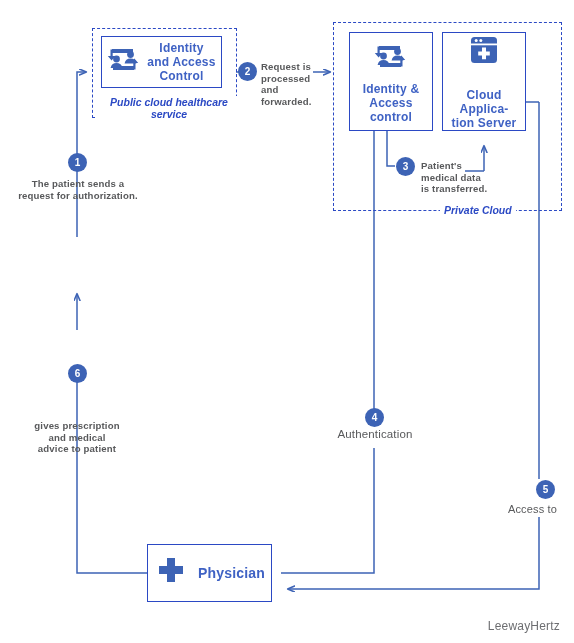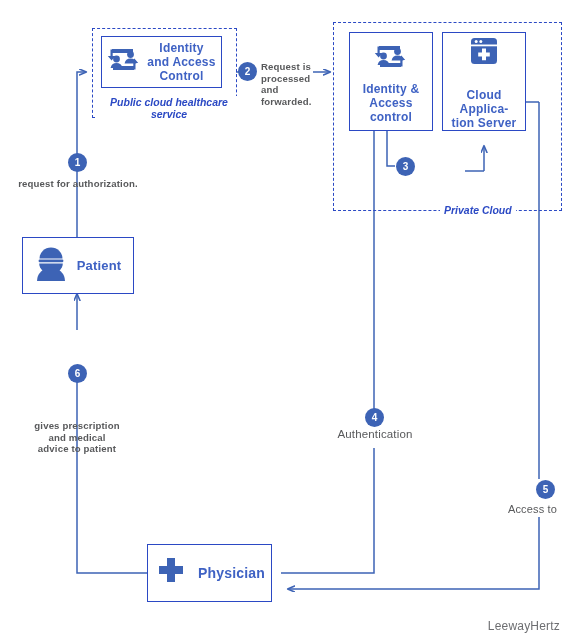--- a/index.html
+++ b/index.html
@@ -152,33 +152,20 @@
         </g>
       </svg>
     </span>
     <span class="box-label">
       <span style="display:block">Identity</span>
       <span style="display:block">and Access</span>
       <span style="display:block">Control</span>
     </span>
   </div>
 
-  <div class="box" style="left:22px;top:237px;width:112px;height:57px;gap:10px;">
-    <span class="ico">
-      <svg width="32" height="36" viewBox="0 0 32 36">
-        <g fill="#3d63b5">
-          <path d="M4.5,12.5 A11.5,11 0 0 1 27.5,12.5 Z"></path>
-          <rect x="3.6" y="13.6" width="24.8" height="2.6" rx="1.2"></rect>
-          <path d="M4.2,17.6 A11.8,10 0 0 0 27.8,17.6 Z"></path>
-          <path d="M2,35 A14,13.5 0 0 1 30,35 Z"></path>
-        </g>
-      </svg>
-    </span>
-    <span class="box-label" style="font-size:13px;">Patient</span>
-  </div>
 
   <div class="box" style="left:349px;top:32px;width:84px;height:99px;flex-direction:column;gap:4px;">
     <span class="ico">
       <svg width="36" height="34" viewBox="0 0 34 34">
         <g fill="#3d63b5">
           <path d="M5,6 L26,6 L26,10 L5,10 Z"></path>
           <path d="M3.5,6.5 L3.5,13 L0.8,13 L4.6,17.5 L8.4,13 L5.7,13 L5.7,6.5 Z"></path>
           <path d="M6,27 L27,27 L27,23 L6,23 Z"></path>
           <path d="M28.5,26.5 L28.5,20 L31.2,20 L27.4,15.5 L23.6,20 L26.3,20 L26.3,26.5 Z"></path>
           <circle cx="9.5" cy="16" r="3.4"></circle>
@@ -188,21 +175,21 @@
         </g>
       </svg>
     </span>
     <span class="box-label">
       <span style="display:block">Identity &amp;</span>
       <span style="display:block">Access</span>
       <span style="display:block">control</span>
     </span>
   </div>
 
-  <div class="box" style="left:442px;top:32px;width:84px;height:99px;flex-direction:column;gap:16px;">
+  <div class="box" style="left:442px;top:32px;width:84px;height:99px;flex-direction:column;gap:16px;justify-content:space-between;">
     <span class="ico">
       <svg width="34" height="34" viewBox="0 0 34 34">
         <g fill="#3d63b5">
           <rect x="4" y="4" width="26" height="26" rx="3.5"></rect>
           <rect x="4" y="10.5" width="26" height="1.8" fill="#ffffff"></rect>
           <circle cx="9.2" cy="7.4" r="1.5" fill="#ffffff"></circle>
           <circle cx="13.8" cy="7.4" r="1.5" fill="#ffffff"></circle>
           <path d="M15,14.6 L19,14.6 L19,18.4 L22.8,18.4 L22.8,22.4 L19,22.4 L19,26.2 L15,26.2 L15,22.4 L11.2,22.4 L11.2,18.4 L15,18.4 Z" fill="#ffffff"></path>
         </g>
       </svg>
@@ -224,30 +211,36 @@
   </div>
 
   <div class="badge" style="left:68px;top:153px;">1</div>
   <div class="badge" style="left:238px;top:62px;">2</div>
   <div class="badge" style="left:396px;top:157px;">3</div>
   <div class="badge" style="left:365px;top:408px;">4</div>
   <div class="badge" style="left:536px;top:480px;">5</div>
   <div class="badge" style="left:68px;top:364px;">6</div>
 
   <div class="caption cap-center" style="left:4px;top:178px;width:148px;">
+    <div>The patient sends a</div>
     <div>request for authorization.</div>
   </div>
 
   <div class="caption cap-left" style="left:261px;top:61px;width:62px;">
     <div>Request is</div>
     <div>processed</div>
     <div>and</div>
     <div>forwarded.</div>
   </div>
 
+  <div class="caption cap-left" style="left:421px;top:160px;width:92px;">
+    <div>Patient's</div>
+    <div>medical data</div>
+    <div>is transferred.</div>
+  </div>
 
   <div class="caption cap-center" style="left:300px;top:428px;width:150px;font-size:11.5px;line-height:13px;font-weight:normal;">Authentication</div>
 
   <div class="caption cap-right" style="left:430px;top:503px;width:127px;font-size:11px;line-height:13px;font-weight:normal;">
     <div>Access to</div>
   </div>
 
   <div class="caption cap-center" style="left:10px;top:392px;width:134px;margin-top:28px;">
     <div>gives prescription</div>
     <div>and medical</div>

